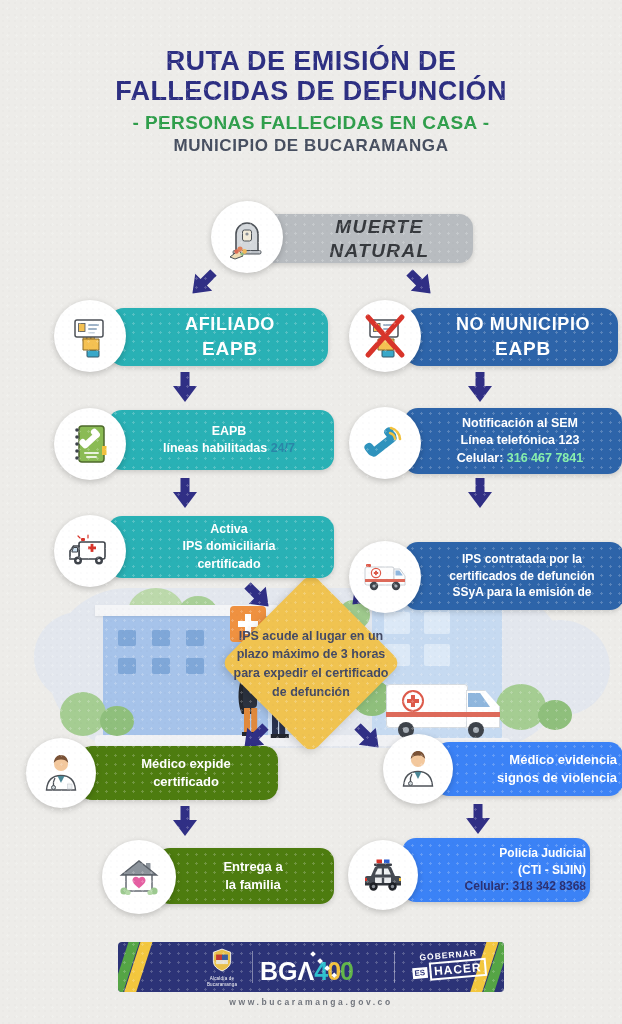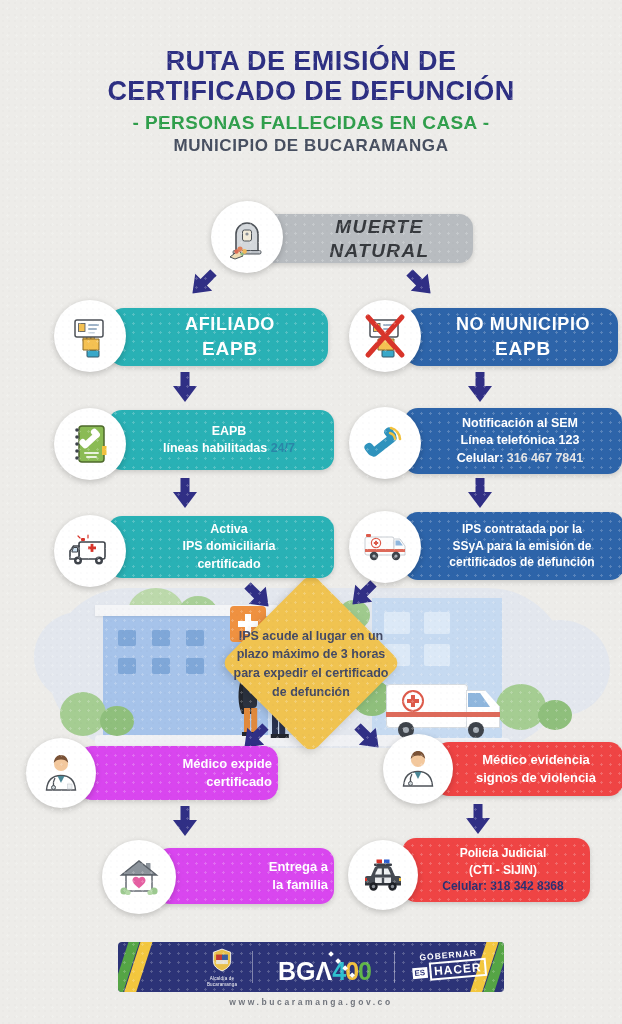--- a/index.html
+++ b/index.html
@@ -14,28 +14,28 @@
   .hdr .t1,.hdr .t2{font-size:27px;font-weight:900;color:#2d2f82;line-height:1.12;letter-spacing:.4px;}
   .hdr .sub{margin-top:6px;font-size:19px;font-weight:800;color:#2f9e4b;letter-spacing:.4px;}
   .hdr .mun{margin-top:2px;font-size:17px;font-weight:700;color:#474f60;letter-spacing:.6px;}
   
   .node{position:absolute;z-index:7;}
   .pill{position:absolute;border-radius:14px;color:#fff;display:flex;flex-direction:column;
     justify-content:center;text-align:center;box-shadow:0 2px 5px rgba(0,0,0,.15);}
   .pill.gray{background:#b8bcc0;}
   .pill.teal{background:#29b1b5;}
   .pill.blue{background:#2d64a9;}
-  .pill.pink{background:#d946ef;align-items:flex-end;}
-  .pill.green{background:#ef4444;}
+  .pill.pink{background:#4d7c0f;}
+  .pill.green{background:#3b82f6;align-items:flex-end;}
   .start-l{font-size:19px;font-weight:700;letter-spacing:1.4px;color:#36393d;line-height:1.25;}
   .big-l1{font-size:18px;font-weight:600;letter-spacing:.6px;line-height:1.3;}
   .big-l2{font-size:19px;font-weight:800;letter-spacing:.8px;line-height:1.25;}
   .sm{font-size:12.5px;font-weight:600;line-height:1.4;}
   .sm.b{font-weight:800;}
-  .cyan{color:#e5e5e5;font-weight:800;}
+  .cyan{color:#86efac;font-weight:800;}
   .dk{color:#2c3172;font-weight:800;}
   .suf{color:#2a86a8;font-weight:800;}
   .padL{padding-left:24px;}
   .circle{position:absolute;width:72px;height:72px;border-radius:50%;background:#fff;
     box-shadow:0 2px 6px rgba(0,0,0,.2);display:flex;align-items:center;justify-content:center;z-index:2;}
   .circle svg{width:48px;height:48px;}
   
   .arrow{position:absolute;width:26px;height:30px;z-index:6;}
   .arrow svg{width:100%;height:100%;fill:#302f85;}
   
@@ -69,21 +69,21 @@
   .amb .wheel i{position:absolute;left:5px;top:5px;width:6px;height:6px;border-radius:50%;background:#a7aeb6;}
   
   .fbar{position:absolute;left:118px;top:942px;width:386px;height:50px;background:#2c3377;
     border-radius:4px;overflow:hidden;z-index:7;}
   .stripe-g{position:absolute;top:-4px;width:11px;height:60px;background:#55a545;transform:skewX(-18deg);}
   .stripe-y{position:absolute;top:-4px;width:12px;height:60px;background:#f3c73e;transform:skewX(-18deg);}
   .fdiv{position:absolute;top:9px;width:1px;height:32px;background:rgba(255,255,255,.4);}
   .crest{position:absolute;left:82px;top:6px;width:44px;text-align:center;}
   .crest svg{width:20px;height:24px;}
   .crest .cap{font-size:4.5px;color:#fff;line-height:1.3;letter-spacing:.2px;}
-  .logo{position:absolute;left:149px;top:9px;width:116px;text-align:center;}
+  .logo{position:absolute;left:131px;top:9px;width:116px;text-align:center;}
   .logo .stars{position:absolute;left:62px;top:1px;width:4px;height:4px;background:#fff;transform:rotate(45deg);
     box-shadow:10px 0 0 #fff,20px 0 0 #fff,30px 0 0 #fff;}
   .logo .row{display:flex;justify-content:center;align-items:baseline;margin-top:6px;}
   .logo .bga{font-size:25px;font-weight:900;color:#fff;letter-spacing:0;}
   .logo .c4{font-size:25px;font-weight:900;color:#2fc0cf;}
   .logo .c0a{font-size:25px;font-weight:900;color:#f2c23f;margin-left:-1px;}
   .logo .c0b{font-size:25px;font-weight:900;color:#62b64a;margin-left:-1px;}
   .slogan{position:absolute;left:288px;top:8px;width:86px;text-align:center;transform:rotate(-5deg);}
   .slogan .s1{font-size:8.5px;font-weight:800;color:#fff;letter-spacing:1px;}
   .slogan .s2{display:flex;align-items:center;justify-content:center;margin-top:1px;}
@@ -92,21 +92,21 @@
   .website{position:absolute;left:0;top:997px;width:622px;text-align:center;z-index:7;
     font-size:8.5px;font-weight:700;letter-spacing:2.6px;color:#71757d;}
 </style>
 </head>
 <body>
 
 <div class="canvas">
 
   <div class="hdr">
     <div class="t1">RUTA DE EMISIÓN DE</div>
-    <div class="t2">CERTIFICADO DE DEFUNCIÓN</div>
+    <div class="t2">FALLECIDAS DE DEFUNCIÓN</div>
     <div class="sub">- PERSONAS FALLECIDAS EN CASA -</div>
     <div class="mun">MUNICIPIO DE BUCARAMANGA</div>
   </div>
 
   <div class="illu">
     <div class="blob" style="left:48px;top:588px;width:520px;height:160px;"></div>
     <div class="blob" style="left:34px;top:612px;width:90px;height:90px;border-radius:50%;"></div>
     <div class="blob" style="left:510px;top:620px;width:100px;height:96px;border-radius:50%;"></div>
     <div class="bush" style="left:128px;top:588px;width:56px;height:48px;background:#bcd9ab;"></div>
     <div class="bush" style="left:178px;top:596px;width:40px;height:36px;background:#a8cf97;"></div>
@@ -375,25 +375,25 @@
           <rect x="6" y="22" width="32" height="8.5" rx="4.2" fill="#2f93bd"></rect>
           <rect x="5" y="15" width="9" height="13" rx="4" fill="#2f93bd"></rect>
           <rect x="30" y="15" width="9" height="13" rx="4" fill="#2f93bd"></rect>
         </g>
         <path d="M30 9a12 12 0 0 1 9 11" fill="none" stroke="#f2c23f" stroke-width="2.6" stroke-linecap="round"></path>
         <path d="M29 14a7 7 0 0 1 5 6" fill="none" stroke="#f2c23f" stroke-width="2.4" stroke-linecap="round"></path>
       </svg>
     </div>
   </div>
 
-  <div class="node" style="left:349px;top:506px;width:252px;height:82px;">
+  <div class="node" style="left:349px;top:536px;width:252px;height:82px;">
     <div class="pill blue sm b" style="left:55px;top:6px;width:196px;height:68px;padding-left:20px;padding-right:4px;font-size:12px;">
       <div>IPS contratada por la</div>
+      <div>certificados de defunción</div>
       <div>SSyA  para la emisión de</div>
-      <div>certificados de defunción</div>
     </div>
     <div class="circle" style="left:0;top:5px;">
       <svg viewBox="0 0 48 48">
         <rect x="4" y="14" width="29" height="18" rx="2" fill="#fdfdfd" stroke="#c9ced4"></rect>
         <path d="M33 16h6l5 7v9H33z" fill="#fdfdfd" stroke="#c9ced4"></path>
         <path d="M34.5 17.5h3.8l3.6 5h-7.4z" fill="#8fb6dd"></path>
         <rect x="4" y="26" width="40" height="3" fill="#dd6a5a"></rect>
         <circle cx="15" cy="20" r="4.6" fill="#fff" stroke="#dd5a4a" stroke-width="1.2"></circle>
         <rect x="12.8" y="19" width="4.4" height="2" fill="#dd5a4a"></rect>
           <rect x="14" y="17.8" width="2" height="4.4" fill="#dd5a4a"></rect>

